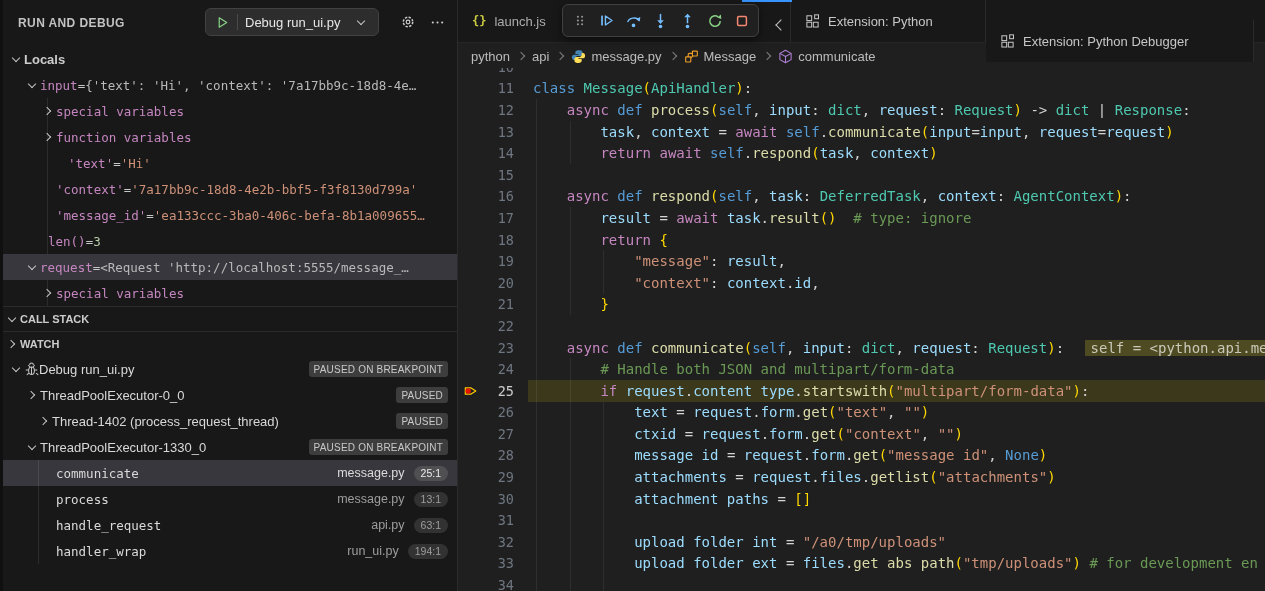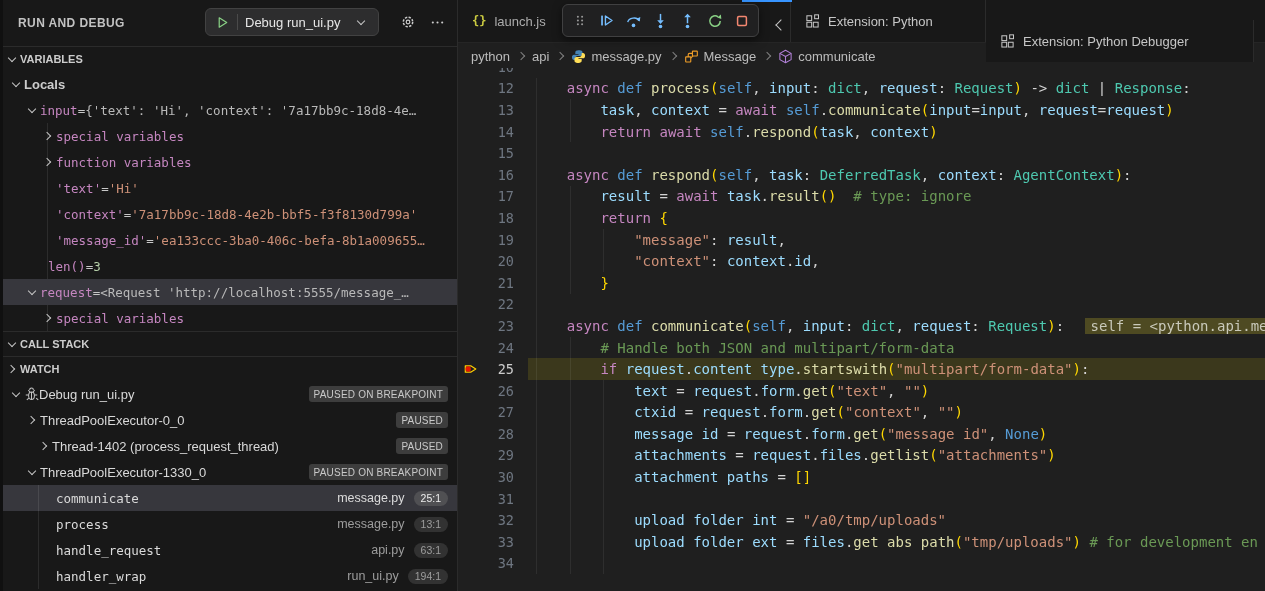--- a/index.html
+++ b/index.html
@@ -103,24 +103,20 @@
               <g fill="#cccccc">
                 <circle cx="3" cy="8" r="1.15"></circle>
                 <circle cx="8" cy="8" r="1.15"></circle>
                 <circle cx="13" cy="8" r="1.15"></circle>
               </g>
             </svg>
         </span>
       </div>
     </div>
 
-    <div class="shead">
-      <span class="tw open"></span>
-      <span>VARIABLES</span>
-    </div>
     <div>
         <div class="trow" style="padding-left: 8px;">
           <span class="tw open"></span>
           <span class="scope-name">Locals</span>
         </div>
         <div class="trow" style="padding-left: 24px;">
           <span class="tw open"></span>
           <span class="vname">input</span>
           <span class="veq"> = </span>
           <span class="v-preview">{'text': 'Hi', 'context': '7a17bb9c-18d8-4e…</span>
@@ -128,21 +124,21 @@
         <div class="trow" style="padding-left: 40px;">
           <span class="tguide" style="left: 47px;"></span>
           <span class="tw closed"></span>
           <span class="vname">special variables</span>
         </div>
         <div class="trow" style="padding-left: 40px;">
           <span class="tguide" style="left: 47px;"></span>
           <span class="tw closed"></span>
           <span class="vname">function variables</span>
         </div>
-        <div class="trow" style="padding-left: 40px;">
+        <div class="trow" style="padding-left: 52px;">
           <span class="tguide" style="left: 47px;"></span>
           <span class="tw"></span>
           <span class="vname">'text'</span>
           <span class="veq"> = </span>
           <span class="v-string">'Hi'</span>
         </div>
         <div class="trow" style="padding-left: 40px;">
           <span class="tguide" style="left: 47px;"></span>
           <span class="tw"></span>
           <span class="vname">'context'</span>
@@ -390,20 +386,21 @@
                 <path d="M2 4.7 8 8l6-3.3M8 8v6.7"></path>
               </g>
             </svg>
           </span>
           <span>communicate</span>
         </span>
       </div>
     <div class="code">
       <div class="code-inner">
           <div class="code-line"><span class="gutter"><span class="glyph"></span><span class="lnum">10</span></span><span class="ltext"></span></div>
+          <div class="code-line"><span class="gutter"><span class="glyph"></span><span class="lnum">11</span></span><span class="ltext"><span class="kd">class </span><span class="cls">Message</span><span class="br">(</span><span class="cls">ApiHandler</span><span class="br">)</span><span class="pun">:</span></span></div>
           <div class="code-line"><span class="gutter"><span class="glyph"></span><span class="lnum">12</span></span><span class="iguide" style="left: calc(0ch + 78px);"></span><span class="ltext"><span class="pun">    </span><span class="kw">async </span><span class="kd">def </span><span class="fn">process</span><span class="br">(</span><span class="kd">self</span><span class="pun">, </span><span class="var">input</span><span class="pun">: </span><span class="cls">dict</span><span class="pun">, </span><span class="var">request</span><span class="pun">: </span><span class="cls">Request</span><span class="br">)</span><span class="pun"> -&gt; </span><span class="cls">dict</span><span class="pun"> | </span><span class="cls">Response</span><span class="pun">:</span></span></div>
           <div class="code-line"><span class="gutter"><span class="glyph"></span><span class="lnum">13</span></span><span class="iguide" style="left: calc(0ch + 78px);"></span><span class="iguide" style="left: calc(4ch + 78px);"></span><span class="ltext"><span class="pun">        </span><span class="var">task</span><span class="pun">, </span><span class="var">context</span><span class="pun"> = </span><span class="kw">await </span><span class="kd">self</span><span class="pun">.</span><span class="fn">communicate</span><span class="br">(</span><span class="var">input</span><span class="pun">=</span><span class="var">input</span><span class="pun">, </span><span class="var">request</span><span class="pun">=</span><span class="var">request</span><span class="br">)</span></span></div>
           <div class="code-line"><span class="gutter"><span class="glyph"></span><span class="lnum">14</span></span><span class="iguide" style="left: calc(0ch + 78px);"></span><span class="iguide" style="left: calc(4ch + 78px);"></span><span class="ltext"><span class="pun">        </span><span class="kw">return </span><span class="kw">await </span><span class="kd">self</span><span class="pun">.</span><span class="fn">respond</span><span class="br">(</span><span class="var">task</span><span class="pun">, </span><span class="var">context</span><span class="br">)</span></span></div>
           <div class="code-line"><span class="gutter"><span class="glyph"></span><span class="lnum">15</span></span><span class="iguide" style="left: calc(0ch + 78px);"></span><span class="ltext"></span></div>
           <div class="code-line"><span class="gutter"><span class="glyph"></span><span class="lnum">16</span></span><span class="iguide" style="left: calc(0ch + 78px);"></span><span class="ltext"><span class="pun">    </span><span class="kw">async </span><span class="kd">def </span><span class="fn">respond</span><span class="br">(</span><span class="kd">self</span><span class="pun">, </span><span class="var">task</span><span class="pun">: </span><span class="cls">DeferredTask</span><span class="pun">, </span><span class="var">context</span><span class="pun">: </span><span class="cls">AgentContext</span><span class="br">)</span><span class="pun">:</span></span></div>
           <div class="code-line"><span class="gutter"><span class="glyph"></span><span class="lnum">17</span></span><span class="iguide" style="left: calc(0ch + 78px);"></span><span class="iguide" style="left: calc(4ch + 78px);"></span><span class="ltext"><span class="pun">        </span><span class="var">result</span><span class="pun"> = </span><span class="kw">await </span><span class="var">task</span><span class="pun">.</span><span class="fn">result</span><span class="br">()</span><span class="pun">  </span><span class="com"># type: ignore</span></span></div>
           <div class="code-line"><span class="gutter"><span class="glyph"></span><span class="lnum">18</span></span><span class="iguide" style="left: calc(0ch + 78px);"></span><span class="iguide" style="left: calc(4ch + 78px);"></span><span class="ltext"><span class="pun">        </span><span class="kw">return </span><span class="br">{</span></span></div>
           <div class="code-line"><span class="gutter"><span class="glyph"></span><span class="lnum">19</span></span><span class="iguide" style="left: calc(0ch + 78px);"></span><span class="iguide" style="left: calc(4ch + 78px);"></span><span class="iguide" style="left: calc(8ch + 78px);"></span><span class="ltext"><span class="pun">            </span><span class="str">"message"</span><span class="pun">: </span><span class="var">result</span><span class="pun">,</span></span></div>
           <div class="code-line"><span class="gutter"><span class="glyph"></span><span class="lnum">20</span></span><span class="iguide" style="left: calc(0ch + 78px);"></span><span class="iguide" style="left: calc(4ch + 78px);"></span><span class="iguide" style="left: calc(8ch + 78px);"></span><span class="ltext"><span class="pun">            </span><span class="str">"context"</span><span class="pun">: </span><span class="var">context</span><span class="pun">.</span><span class="var">id</span><span class="pun">,</span></span></div>
           <div class="code-line"><span class="gutter"><span class="glyph"></span><span class="lnum">21</span></span><span class="iguide" style="left: calc(0ch + 78px);"></span><span class="iguide" style="left: calc(4ch + 78px);"></span><span class="ltext"><span class="pun">        </span><span class="br">}</span></span></div>

